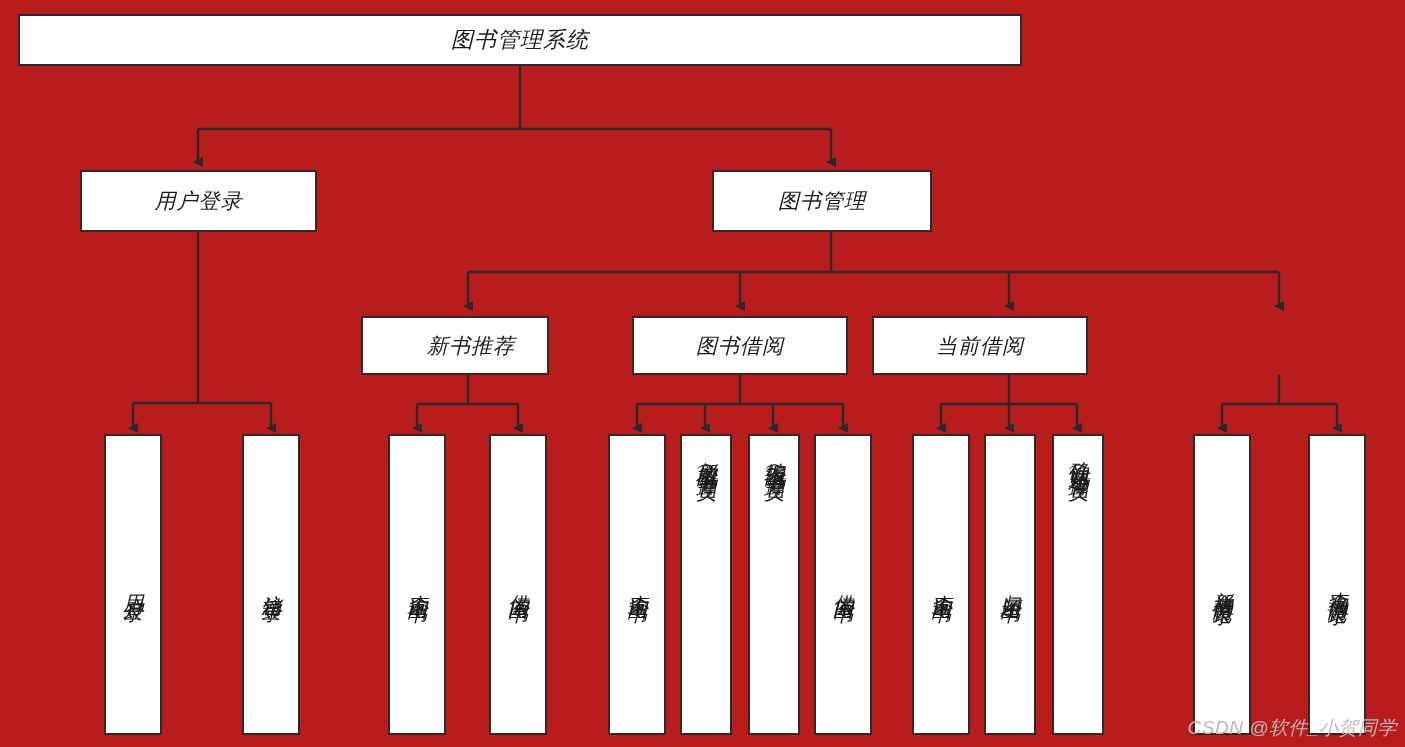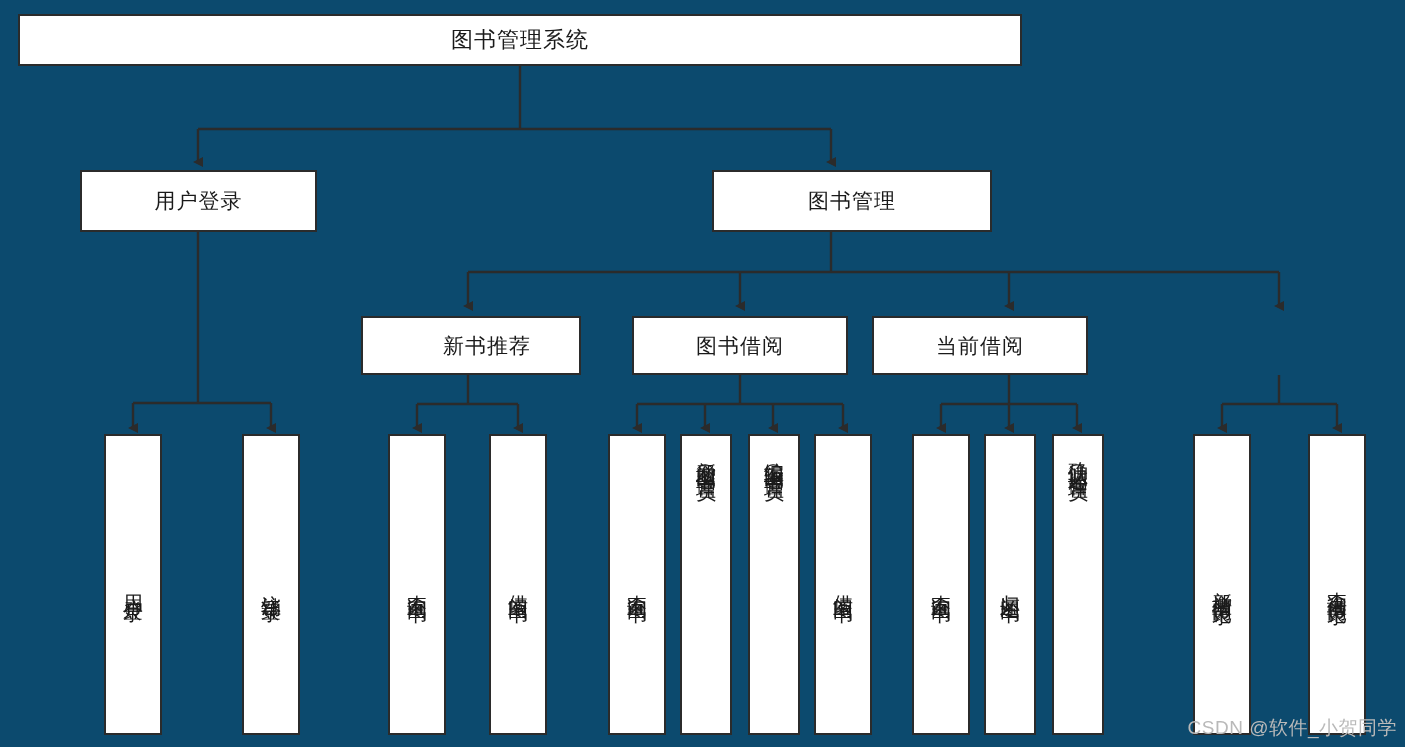--- a/index.html
+++ b/index.html
@@ -8,22 +8,23 @@
     padding: 0;
     background: #ffffff;
   }
   body {
     font-family: "Liberation Sans", "DejaVu Sans", sans-serif;
   }
   #canvas {
     position: relative;
     width: 1405px;
     height: 747px;
-    background: #0c4a6e;
+    background: #b91c1c;
     overflow: hidden;
+    font-style: italic;
   }
   #edges {
     position: absolute;
     left: 0;
     top: 0;
     width: 1405px;
     height: 747px;
     pointer-events: none;
   }
   .node {
@@ -131,25 +132,25 @@
   </svg>
 
   <div class="node horiz root" style="left:18px; top:14px; width:1004px; height:52px;">
     <span>图书管理系统</span>
   </div>
 
   <div class="node horiz" style="left:80px; top:170px; width:237px; height:62px;">
     <span>用户登录</span>
   </div>
 
-  <div class="node horiz" style="left:712px; top:170px; width:280px; height:62px;">
+  <div class="node horiz" style="left:712px; top:170px; width:220px; height:62px;">
     <span>图书管理</span>
   </div>
 
-  <div class="node horiz" style="left:361px; top:316px; width:220px; height:59px;padding-left:32px;">
+  <div class="node horiz" style="left:361px; top:316px; width:188px; height:59px;padding-left:32px;">
     <span>新书推荐</span>
   </div>
 
   <div class="node horiz" style="left:632px; top:316px; width:216px; height:59px;text-align:center;">
     <span>图书借阅</span>
   </div>
 
   <div class="node horiz" style="left:872px; top:316px; width:216px; height:59px;">
     <span>当前借阅</span>
   </div>

